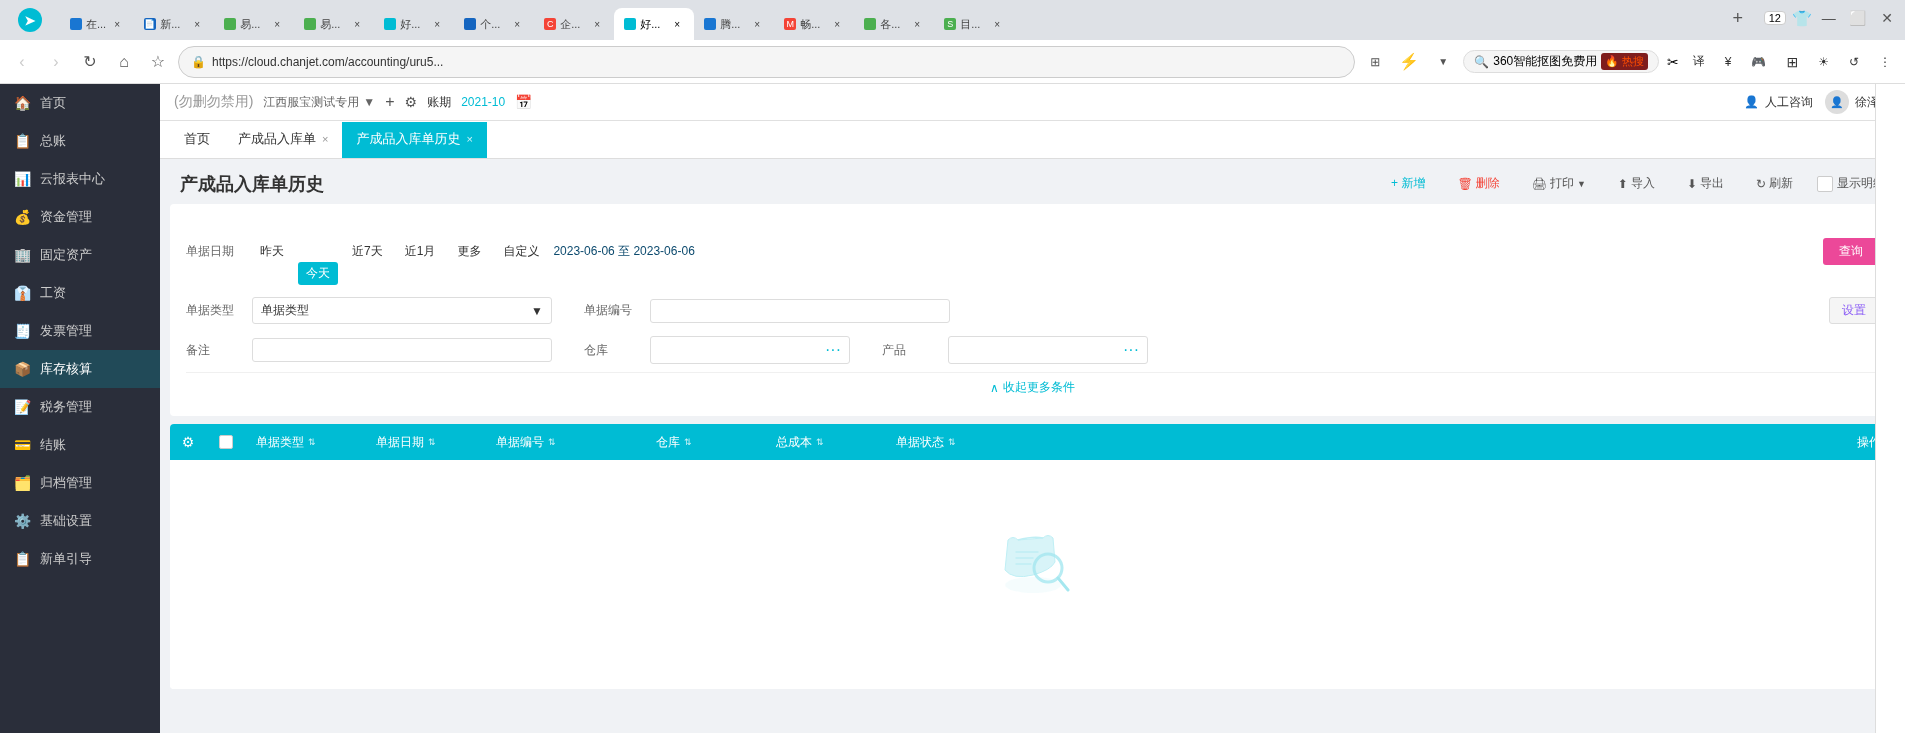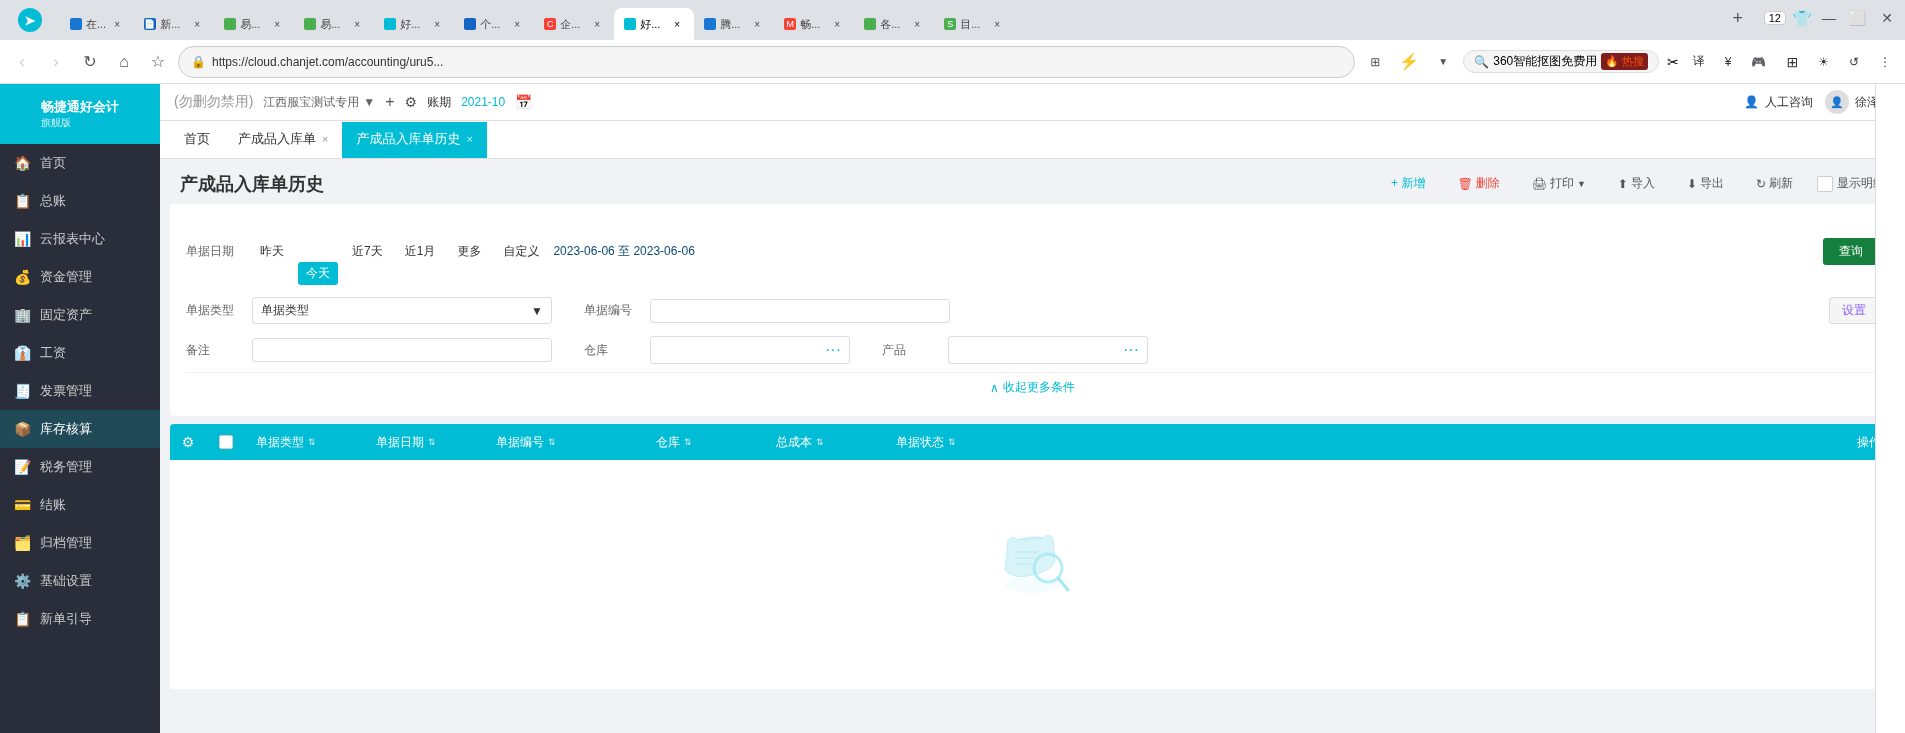--- a/index.html
+++ b/index.html
@@ -70,21 +70,21 @@
     .filter-area { background: #fff; margin: 0 10px; border-radius: 4px; padding: 14px 16px; flex-shrink: 0; }
     .filter-row { display: flex; align-items: center; gap: 16px; margin-bottom: 12px; }
     .filter-label { font-size: 12px; color: #666; white-space: nowrap; min-width: 50px; }
     .date-filter { display: flex; align-items: center; gap: 6px; }
     .date-btn { font-size: 12px; color: #333; padding: 3px 8px; cursor: pointer; border-radius: 3px; }
     .date-btn.active { background: #00bcd4; color: #fff; border-radius: 3px; margin-top: 44px; }
     .date-range { font-size: 12px; color: #0c4a6e; }
     .filter-select { border: 1px solid #ddd; border-radius: 3px; padding: 4px 8px; font-size: 12px; color: #333; display: flex; align-items: center; gap: 4px; min-width: 160px; justify-content: space-between; cursor: pointer; }
     .filter-input { border: 1px solid #ddd; border-radius: 3px; padding: 4px 8px; font-size: 12px; color: #333; min-width: 160px; }
 
-    .query-btn { background: #15803d; color: #fff; padding: 5px 16px; border-radius: 3px; font-size: 12px; cursor: pointer; border: none; }
+    .query-btn { background: #ec4899; color: #fff; padding: 5px 16px; border-radius: 3px; font-size: 12px; cursor: pointer; border: none; }
     .set-btn { background: #f5f5f5; border: 1px solid #ddd; color: #8b5cf6; padding: 4px 12px; border-radius: 3px; font-size: 12px; cursor: pointer; }
 
     .collapse-bar { display: flex; align-items: center; justify-content: center; padding: 6px; cursor: pointer; color: #00bcd4; font-size: 12px; gap: 4px; border-top: 1px solid #f0f0f0; margin-top: 8px; }
 
     
     .table-area { background: #fff; margin: 8px 10px; border-radius: 4px; overflow: hidden; flex-shrink: 0; }
     .table-header { background: #00bcd4; color: #fff; display: flex; align-items: center; height: 36px; }
     .th-checkbox { width: 40px; display: flex; align-items: center; justify-content: center; flex-shrink: 0; }
     .th-settings { width: 36px; display: flex; align-items: center; justify-content: center; flex-shrink: 0; }
     .th-cell { padding: 0 10px; display: flex; align-items: center; gap: 4px; font-size: 12px; font-weight: normal; cursor: pointer; }
@@ -216,26 +216,20 @@
       <div class="toolbar-btn" style="font-size:14px;">⊞</div>
       <div class="toolbar-btn">☀</div>
       <div class="toolbar-btn">↺</div>
       <div class="toolbar-btn">⋮</div>
     </div>
   </div>
 
   <div class="content-wrapper">
 
     <div class="app-sidebar">
-      <div class="app-logo">
-        <div>
-          <div class="logo-text">畅捷通好会计</div>
-          <div class="logo-sub">旗舰版</div>
-        </div>
-      </div>
       <div class="sidebar-menu">
         <div class="sidebar-item">
           <span class="sidebar-icon">🏠</span>
           <span>首页</span>
         </div>
         <div class="sidebar-item">
           <span class="sidebar-icon">📋</span>
           <span>总账</span>
         </div>
         <div class="sidebar-item">

